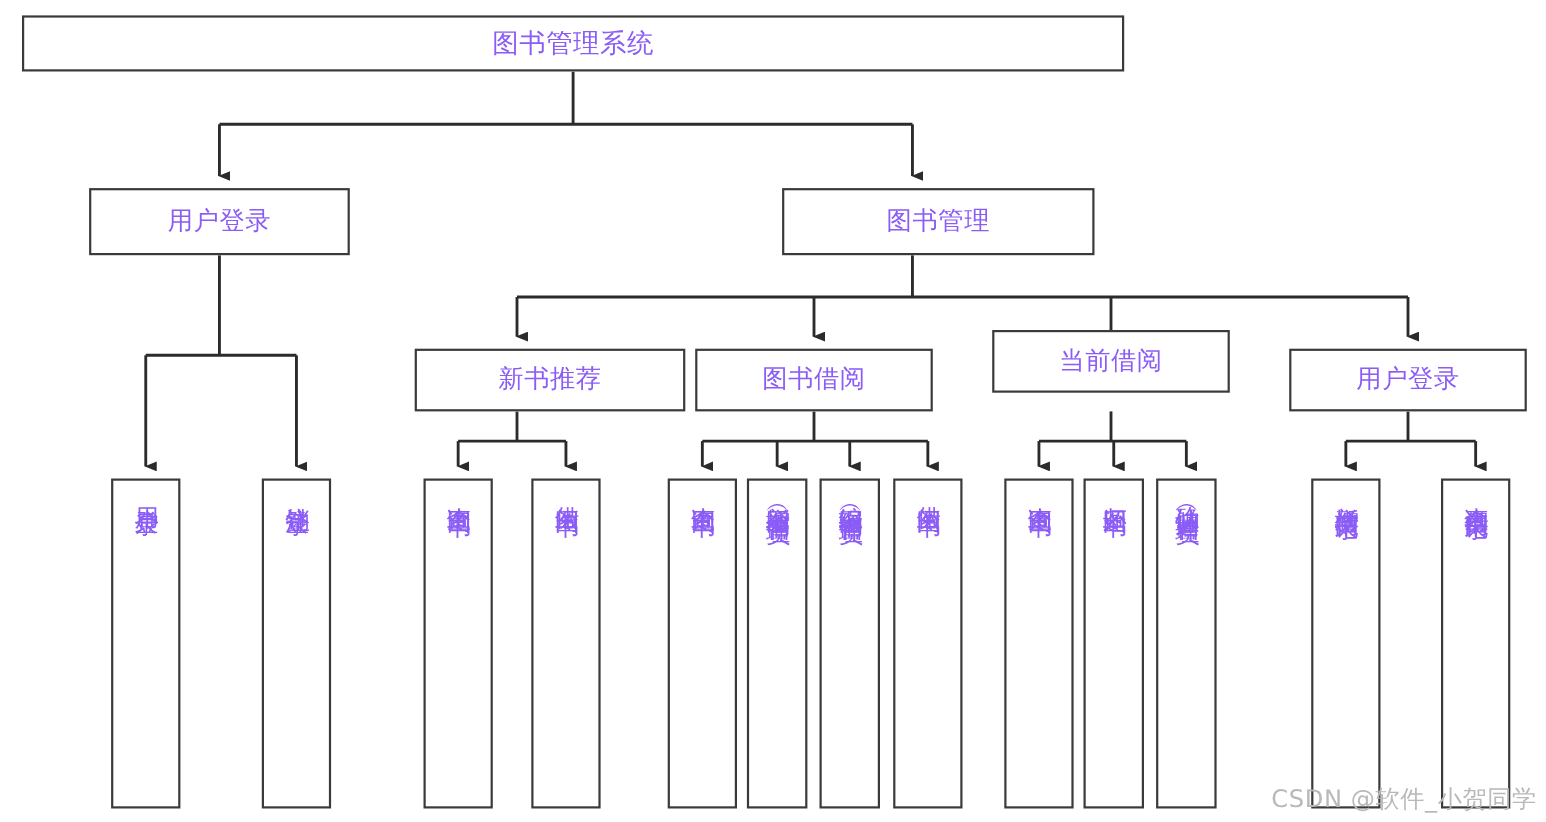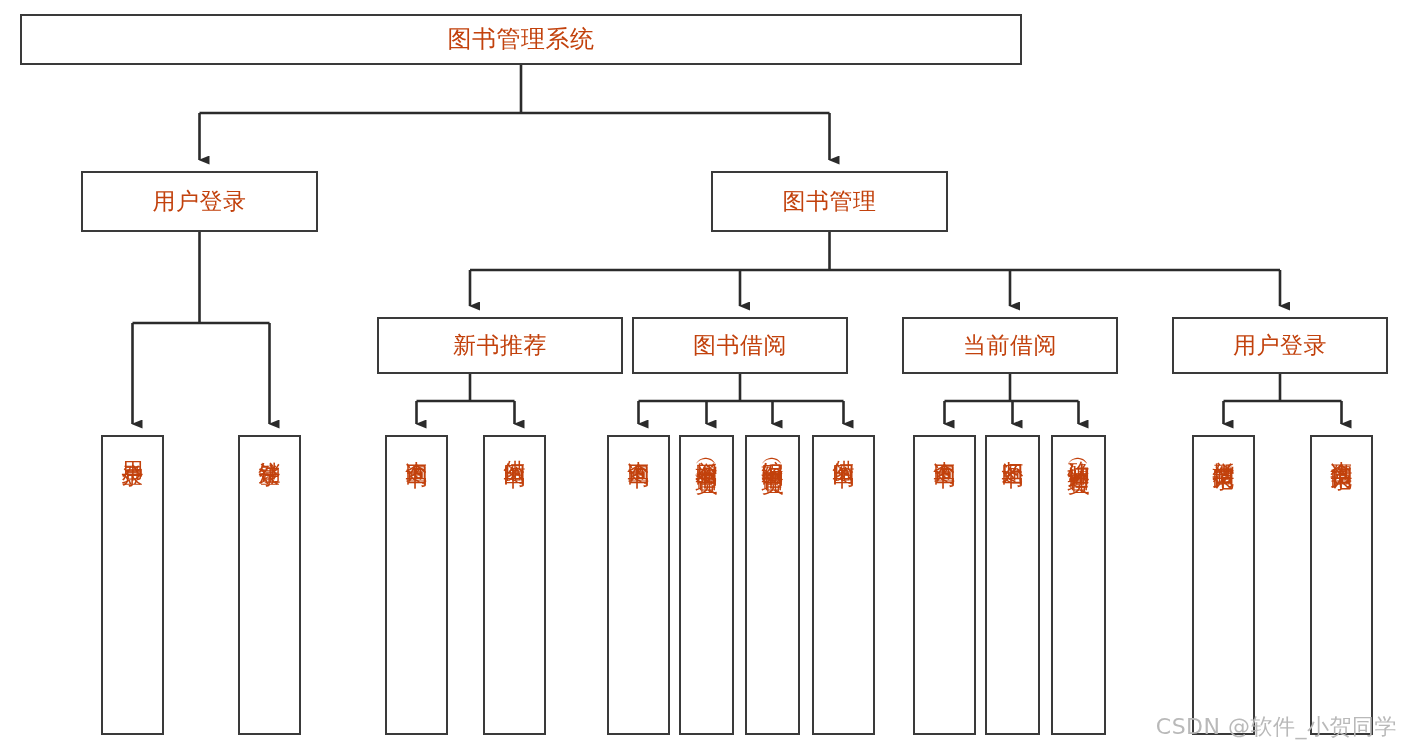--- a/index.html
+++ b/index.html
@@ -30,21 +30,21 @@
     position: absolute;
     box-sizing: border-box;
     background: #ffffff;
     border: 2px solid #3a3a3a;
     display: flex;
     align-items: center;
     justify-content: center;
     z-index: 2;
   }
   .node-label {
-    color: #c2410c;
+    color: #8b5cf6;
     text-align: right;
     letter-spacing: 0.5px;
     white-space: pre;
   }
   
   .node.horiz .node-label {
     font-size: 23px;
     line-height: 1.1;
   }
   .node.root .node-label {
@@ -122,30 +122,30 @@
       </g>
   </svg>
 
   <div id="node-layer">
       <div class="node horiz root" style="left: 20px; top: 14px; width: 1002px; height: 51px;">
         <span class="node-label">图书管理系统</span>
       </div>
       <div class="node horiz" style="left: 81px; top: 171px; width: 237px; height: 61px;">
         <span class="node-label">用户登录</span>
       </div>
-      <div class="node horiz" style="left: 711px; top: 171px; width: 237px; height: 61px;">
+      <div class="node horiz" style="left: 711px; top: 171px; width: 284px; height: 61px;">
         <span class="node-label">图书管理</span>
       </div>
       <div class="node horiz" style="left: 342px; top: 317px; width: 246px; height: 57px; margin-left: 35px;">
         <span class="node-label">新书推荐</span>
       </div>
       <div class="node horiz" style="left: 632px; top: 317px; width: 216px; height: 57px;">
         <span class="node-label">图书借阅</span>
       </div>
-      <div class="node horiz" style="left: 902px; top: 317px; width: 216px; height: 57px;">
+      <div class="node horiz" style="left: 902px; top: 300px; width: 216px; height: 57px;">
         <span class="node-label">当前借阅</span>
       </div>
       <div class="node horiz" style="left: 1172px; top: 317px; width: 216px; height: 57px;">
         <span class="node-label">用户登录</span>
       </div>
       <div class="node vert" style="left: 101px; top: 435px; width: 63px; height: 300px;">
         <span class="node-label">用户登录</span>
       </div>
       <div class="node vert" style="left: 238px; top: 435px; width: 63px; height: 300px;">
         <span class="node-label">注销登录</span>

